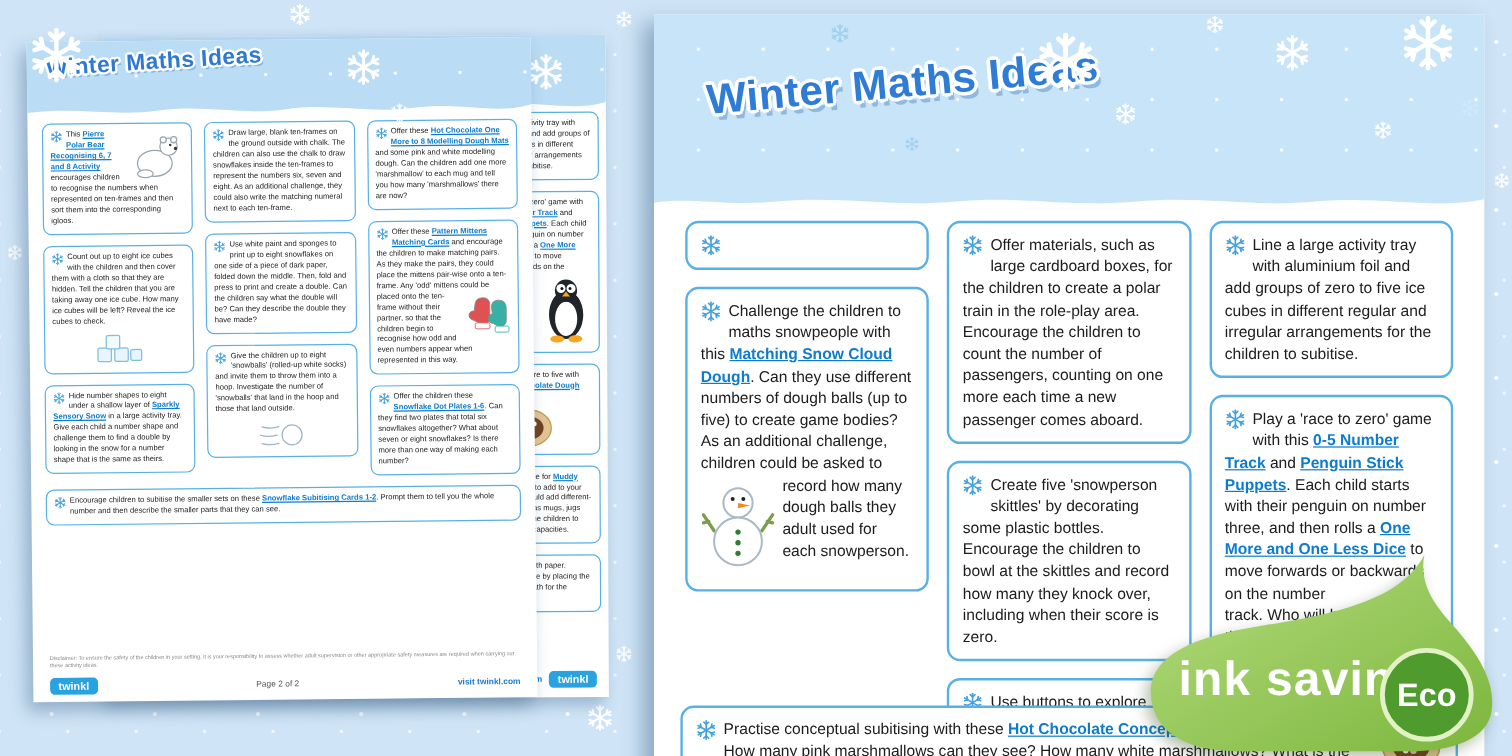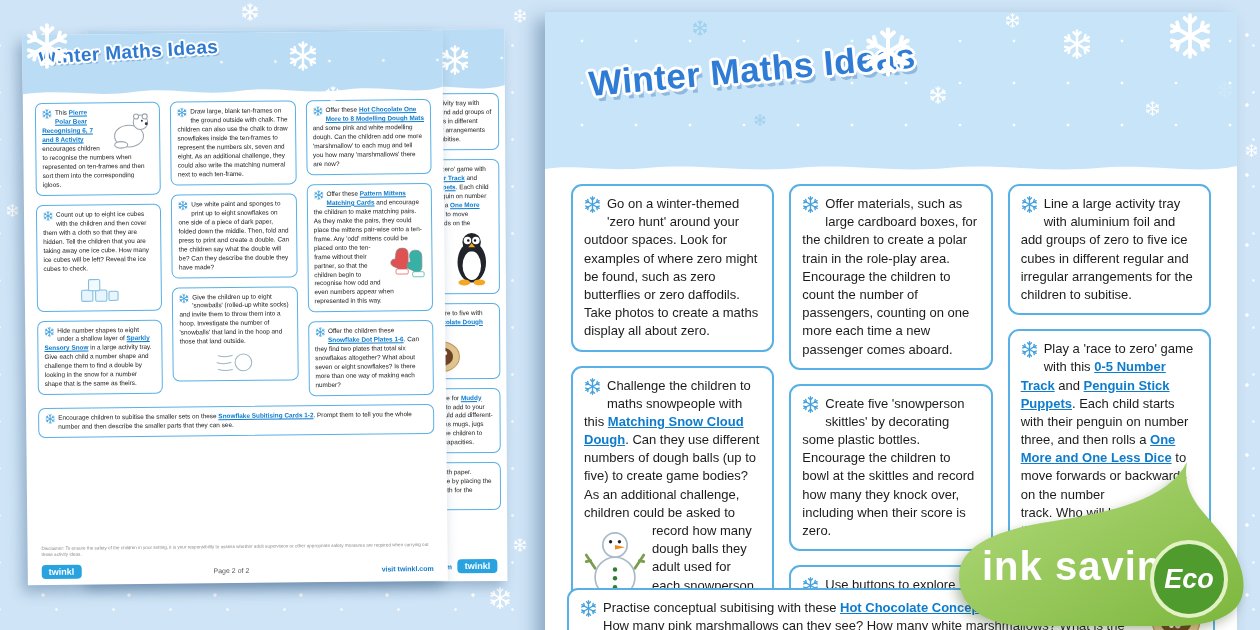--- a/index.html
+++ b/index.html
@@ -67,21 +67,21 @@
   .page-num{font-size:7px;color:#555}
   .visit{font-size:7px;font-weight:bold;color:#1779c9}
   .behind-footer{position:absolute;right:10px;bottom:8px;display:flex;gap:6px;align-items:center}
   #behind-frags{position:absolute;left:292px;top:64px;width:120px;display:flex;flex-direction:column;gap:9px;z-index:2}
 
   #eco-badge{position:absolute;left:952px;top:460px;width:300px;height:172px;z-index:50;
     filter:drop-shadow(-4px 5px 6px rgba(40,70,20,.35))}
   .leaf{position:absolute;inset:0;width:100%;height:100%}
   .ink-label{position:absolute;left:30px;top:84px;font-size:40px;font-weight:bold;color:#fff;letter-spacing:1px}
   .eco-circle{position:absolute;right:24px;top:80px;width:78px;height:78px;border-radius:50%;
-    background:#4f9b2e;border:4px solid #e2f2c4;color:#fff;font-size:27px;font-weight:bold;font-style:italic;
+    background:#4f9b2e;border:4px solid #e2f2c4;color:#fff;font-size:27px;font-weight:bold;
     display:flex;align-items:center;justify-content:center}
 </style>
 </head>
 <body>
 
 <div id="canvas">
 
   <div class="sheet" id="back-sheet">
     <div class="band">
       <svg class="wave" viewBox="0 0 418 15" preserveAspectRatio="none">
@@ -811,21 +811,20 @@
                     <line x1="0" y1="-6.2" x2="2.6" y2="-8.6"></line>
                   </g>
                   <g transform="rotate(300)">
                     <line x1="0" y1="0" x2="0" y2="-10"></line>
                     <line x1="0" y1="-6.2" x2="-2.6" y2="-8.6"></line>
                     <line x1="0" y1="-6.2" x2="2.6" y2="-8.6"></line>
                   </g>
                 </g>
               </svg>
             </span>
-            <p class="txt"><span>Go on a winter-themed 'zero hunt' around your outdoor spaces. Look for examples of where zero might be found, such as zero butterflies or zero daffodils. Take photos to create a maths display all about zero.</span></p>
           </div>
           <div class="abox">
             <span class="bullet">
               <svg width="17" height="17" viewBox="-11 -11 22 22">
                 <g stroke="#46a2dd" stroke-width="1.8" stroke-linecap="round" fill="none">
                   <g transform="rotate(0)">
                     <line x1="0" y1="0" x2="0" y2="-10"></line>
                     <line x1="0" y1="-6.2" x2="-2.6" y2="-8.6"></line>
                     <line x1="0" y1="-6.2" x2="2.6" y2="-8.6"></line>
                   </g>

